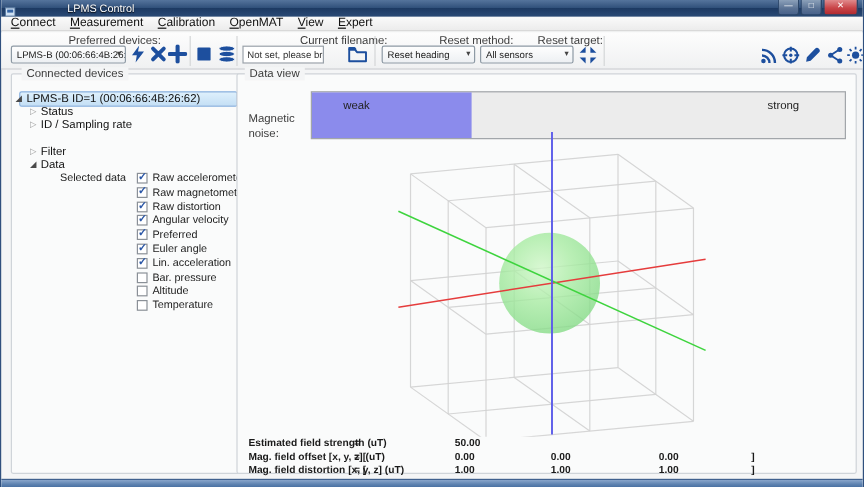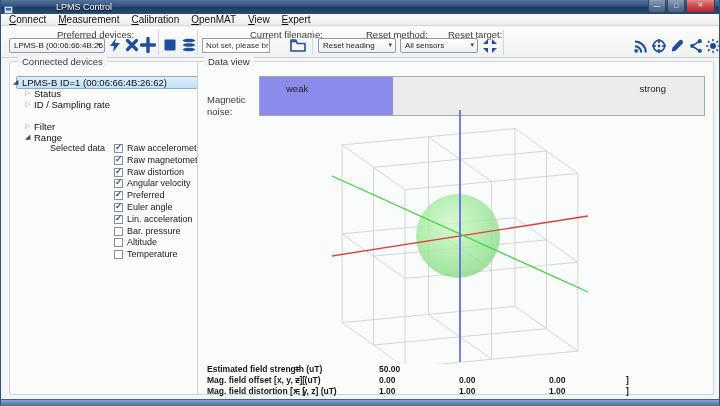--- a/index.html
+++ b/index.html
@@ -209,21 +209,21 @@
     <div class="tree-row" style="top:37px">
       <span class="tree-arrow collapsed" style="left:15px">▷</span>
       <span class="tree-label" style="left:24px">ID / Sampling rate</span>
     </div>
     <div class="tree-row" style="top:59px">
       <span class="tree-arrow collapsed" style="left:15px">▷</span>
       <span class="tree-label" style="left:24px">Filter</span>
     </div>
     <div class="tree-row" style="top:70px">
       <span class="tree-arrow expanded" style="left:15px">◢</span>
-      <span class="tree-label" style="left:24px">Range</span>
+      <span class="tree-label" style="left:24px">Data</span>
     </div>
 
     <span class="side-label" style="left:40px;top:81px">Selected data</span>
 
     <div class="cbrow" style="left:104px;top:81px">
         <span class="cb checked"></span>
         <span class="cblabel">Raw accelerometer</span>
       </div>
     <div class="cbrow" style="left:104px;top:93px">
         <span class="cb checked"></span>

